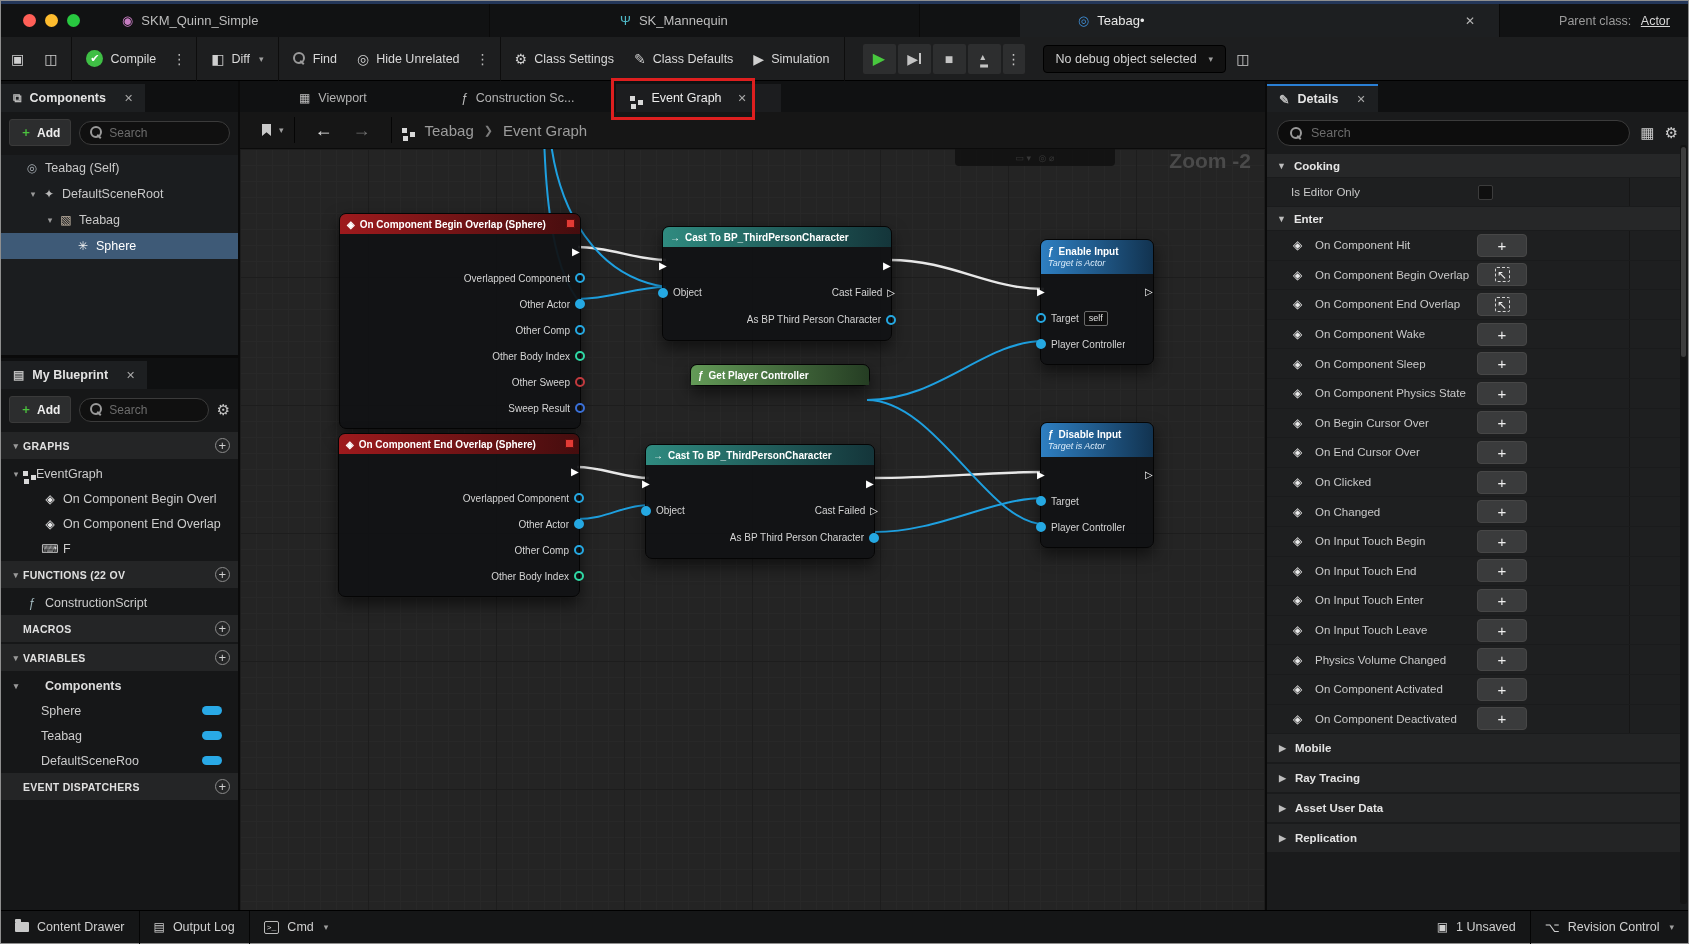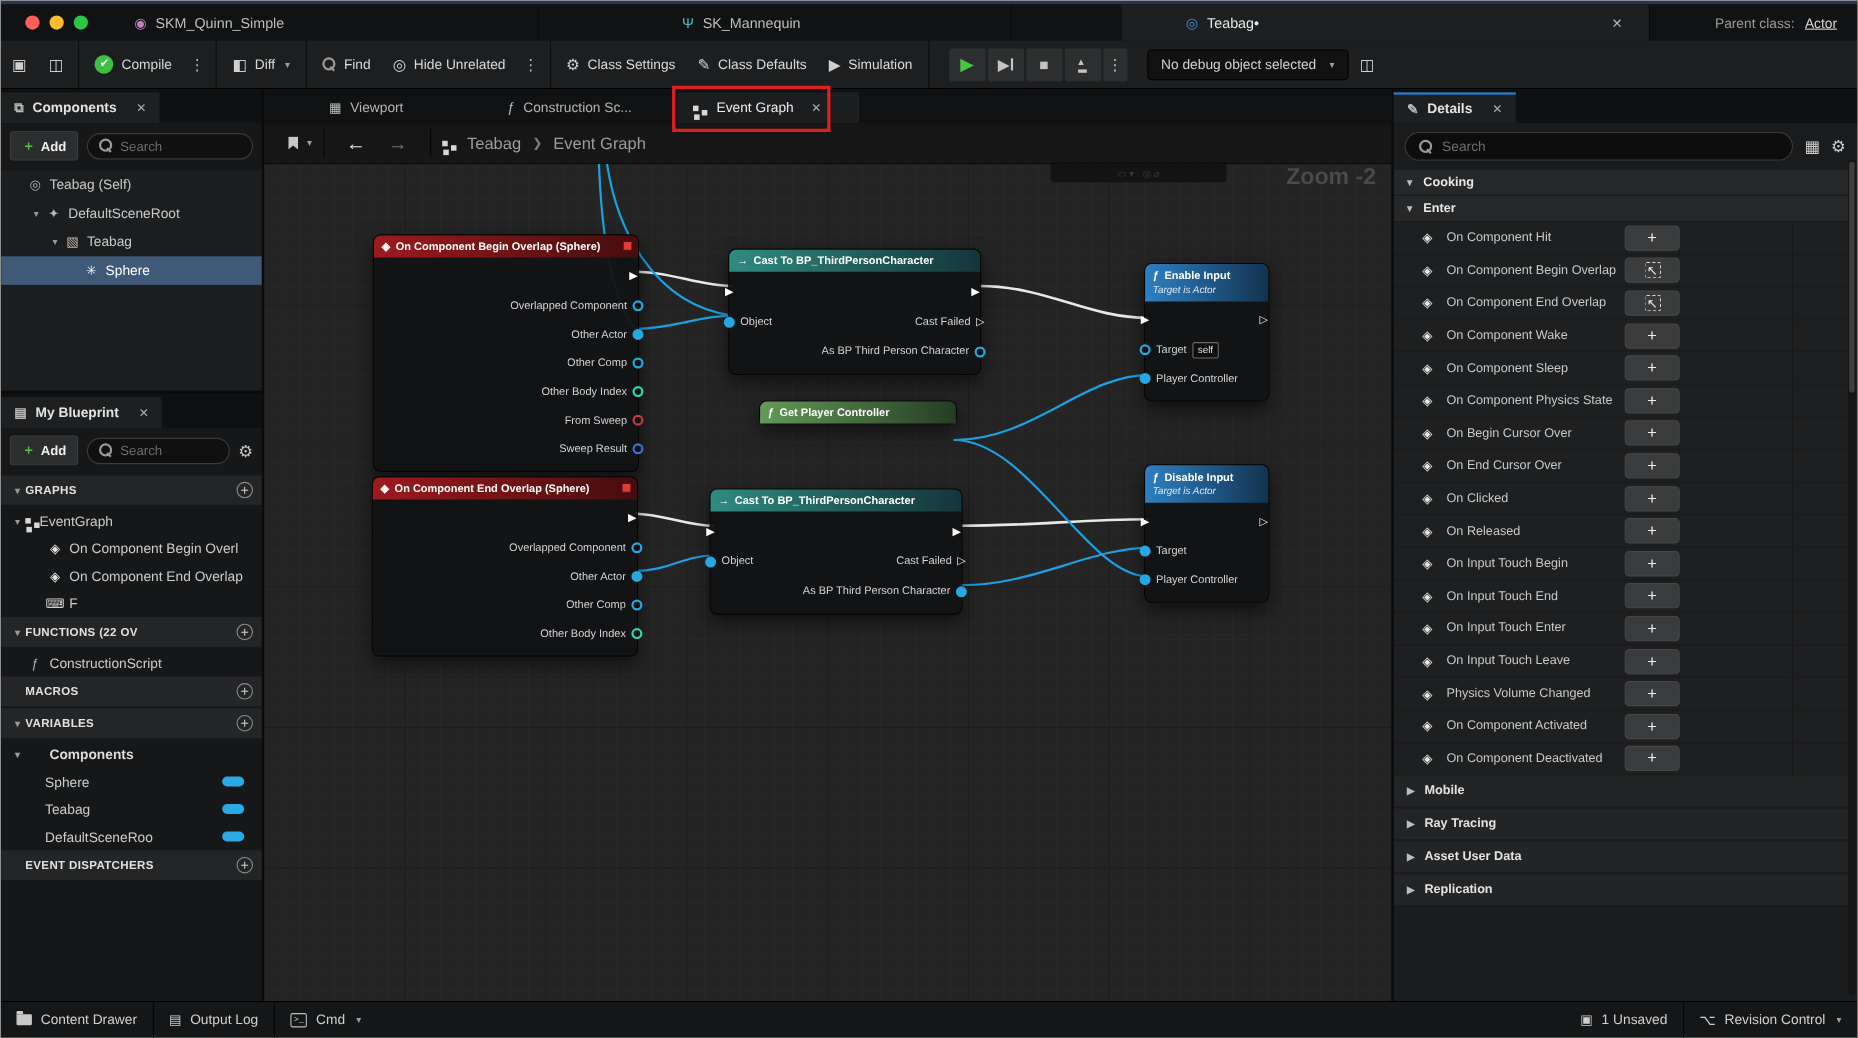--- a/index.html
+++ b/index.html
@@ -471,21 +471,21 @@
                 <div class="nrow" style="height: 26px;">
                   <span></span>
                   <span class="side r">
                     <span class="plabel">Other Body Index</span>
                     <span class="pinc" style="border-color: rgb(47, 217, 165);"></span>
                   </span>
                 </div>
                 <div class="nrow" style="height: 26px;">
                   <span></span>
                   <span class="side r">
-                    <span class="plabel">From Sweep</span>
+                    <span class="plabel">Other Sweep</span>
                     <span class="pinc" style="border-color: rgb(194, 58, 62);"></span>
                   </span>
                 </div>
                 <div class="nrow" style="height: 26px;">
                   <span></span>
                   <span class="side r">
                     <span class="plabel">Sweep Result</span>
                     <span class="pinc" style="border-color: rgb(58, 112, 216);"></span>
                   </span>
                 </div>
@@ -687,20 +687,24 @@
           <input placeholder="Search" style="">
         </div>
         <span class="dicon">▦</span>
         <span class="dicon">⚙</span>
       </div>
       <div class="details-scroll">
         <div class="dcat">
           <span class="arr">▼</span>
           <span>Cooking</span>
         </div>
+        <div class="dprop">
+          <span>Is Editor Only</span>
+          <span class="checkbox"></span>
+        </div>
         <div class="dcat">
           <span class="arr">▼</span>
           <span>Enter</span>
         </div>
         <div id="events-list">
             <div class="erow">
               <span class="dmd">◈</span>
               <span class="elabel">On Component Hit</span>
               <div class="ebtn">+</div>
             </div>
@@ -743,21 +747,21 @@
               <span class="elabel">On End Cursor Over</span>
               <div class="ebtn">+</div>
             </div>
             <div class="erow">
               <span class="dmd">◈</span>
               <span class="elabel">On Clicked</span>
               <div class="ebtn">+</div>
             </div>
             <div class="erow">
               <span class="dmd">◈</span>
-              <span class="elabel">On Released</span>
+              <span class="elabel">On Changed</span>
               <div class="ebtn">+</div>
             </div>
             <div class="erow">
               <span class="dmd">◈</span>
               <span class="elabel">On Input Touch Begin</span>
               <div class="ebtn">+</div>
             </div>
             <div class="erow">
               <span class="dmd">◈</span>
               <span class="elabel">On Input Touch End</span>

